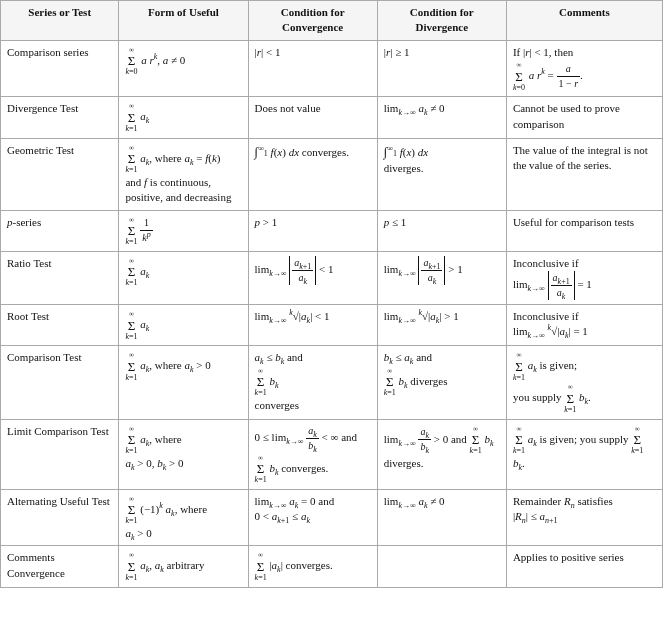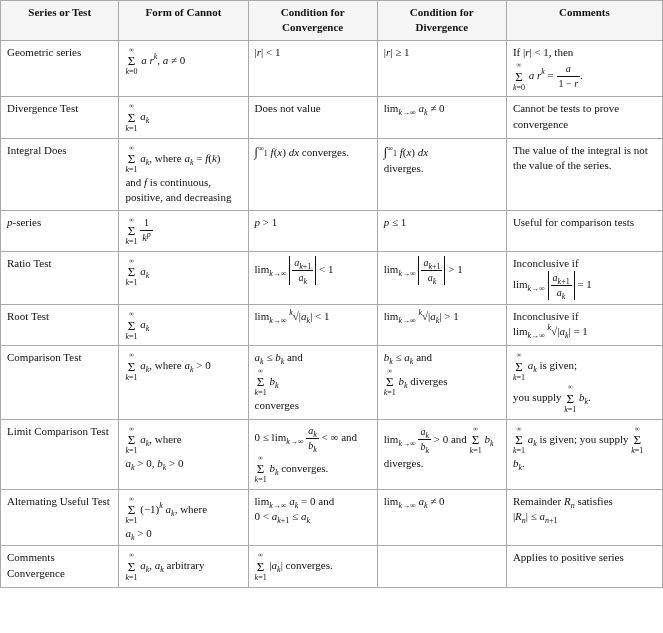--- a/index.html
+++ b/index.html
@@ -44,30 +44,30 @@
     .limits { display: inline-block; vertical-align: middle; text-align: center; font-size: 8px; line-height: 1.2; }
     .limits .sym { font-size: 13px; display: block; line-height: 1; }
   </style>
 </head>
 <body>
 
 <table>
   <thead>
     <tr>
       <th class="col-test">Series or Test</th>
-      <th class="col-form">Form of Cannot</th>
+      <th class="col-form">Form of Useful</th>
       <th class="col-conv">Condition for<br>Convergence</th>
       <th class="col-div">Condition for<br>Divergence</th>
       <th class="col-comm">Comments</th>
     </tr>
   </thead>
   <tbody>
 
     <tr>
-      <td>Geometric series</td>
+      <td>Comparison series</td>
       <td>
         <span class="limits" style="margin-right:1px;">
           <span style="font-size:7px;">∞</span>
           <span class="sym">Σ</span>
           <span><i>k</i>=0</span>
         </span>
         <i>a r</i><sup><i>k</i></sup>, <i>a</i> ≠ 0
       </td>
       <td>|<i>r</i>| &lt; 1</td>
       <td>|<i>r</i>| ≥ 1</td>
@@ -93,25 +93,25 @@
           <span style="font-size:7px;">∞</span>
           <span class="sym">Σ</span>
           <span><i>k</i>=1</span>
         </span>
         <i>a</i><sub><i>k</i></sub>
       </td>
       <td>Does not value</td>
       <td>
         lim<sub><i>k</i>→∞</sub> <i>a</i><sub><i>k</i></sub> ≠ 0
       </td>
-      <td>Cannot be tests to prove convergence</td>
-    </tr>
-
-    <tr>
-      <td>Integral Does</td>
+      <td>Cannot be used to prove comparison</td>
+    </tr>
+
+    <tr>
+      <td>Geometric Test</td>
       <td>
         <span class="limits">
           <span style="font-size:7px;">∞</span>
           <span class="sym">Σ</span>
           <span><i>k</i>=1</span>
         </span>
         <i>a</i><sub><i>k</i></sub>, where <i>a</i><sub><i>k</i></sub> = <i>f</i>(<i>k</i>)<br>
         and <i>f</i> is continuous,<br>
         positive, and decreasing
       </td>

